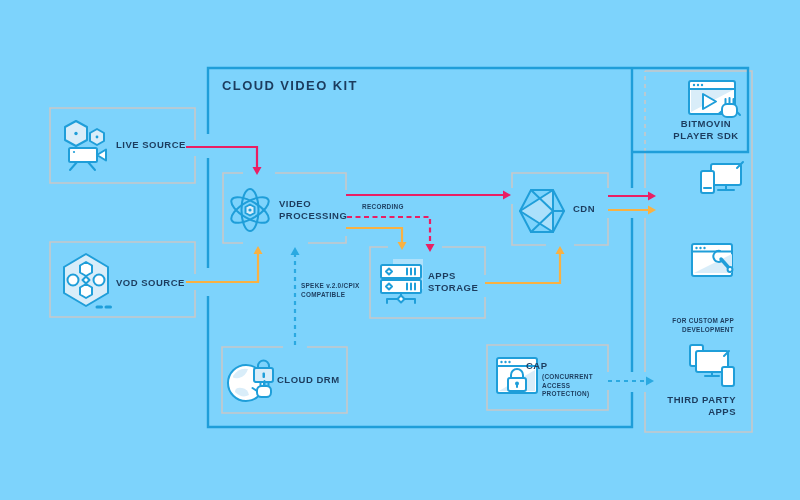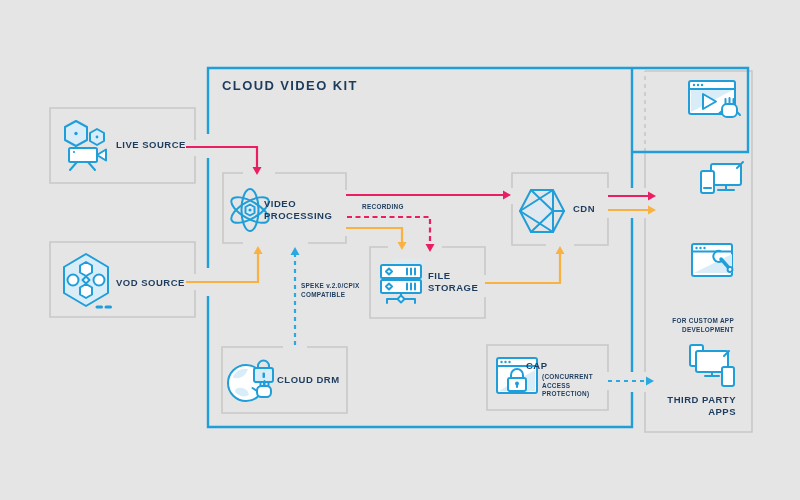--- a/index.html
+++ b/index.html
@@ -1,17 +1,17 @@
 <!DOCTYPE html>
 <html style="--blue: #1f9ed9; --blue-arrow: #2aa9e1; --pink: #ea1e63; --orange: #f9b142; --navy: #1c3c5e; --gray-border: #c8c8c8; --light-blue: #d9edf9;"><head>
 <meta charset="utf-8">
 <style>
   html,body{margin:0;padding:0;background:#fff;}
   .canvas{
-    position:relative;width:800px;height:500px;background:#e5e5e5;overflow:hidden;
+    position:relative;width:800px;height:500px;background:#7dd3fc;overflow:hidden;
     font-family:"Liberation Sans",sans-serif;
   }
   .canvas *{box-sizing:border-box;}
   svg{display:block;}
   .wires{position:absolute;left:0;top:0;pointer-events:none;}
   .icon{position:absolute;pointer-events:none;}
   .lbl{
     position:absolute;font-weight:bold;color:var(--navy,#1c3c5e);
     letter-spacing:.5px;line-height:12px;font-size:9.5px;white-space:pre-line;
   }
@@ -190,31 +190,32 @@
     <path class="ist" d="M26,29 v4 M19,33 h14 M38,13 l5,-5"></path>
     <rect class="ist-w" x="36" y="24" width="12" height="19" rx="2"></rect>
   </svg>
 
   <div class="lbl title" style="left:222px;top:78px">CLOUD VIDEO KIT</div>
 
   <div class="lbl" style="left:116px;top:139px;width:80px">LIVE SOURCE</div>
 
   <div class="lbl" style="left:116px;top:277px;width:80px">VOD SOURCE</div>
 
-  <div class="lbl" style="left:264px;top:198px;width:72px">VIDEO PROCESSING</div>
-
-  <div class="lbl" style="left:428px;top:270px;width:60px">FILE STORAGE</div>
+  <div class="lbl" style="left:279px;top:198px;width:72px">VIDEO PROCESSING</div>
+
+  <div class="lbl" style="left:428px;top:270px;width:60px">APPS STORAGE</div>
 
   <div class="lbl" style="left:573px;top:203px;width:40px">CDN</div>
 
   <div class="lbl" style="left:277px;top:374px;width:80px">CLOUD DRM</div>
 
   <div class="lbl" style="left:526px;top:360px;width:60px">CAP</div>
   <div class="lbl small" style="left:542px;top:373px;width:64px">(CONCURRENT ACCESS PROTECTION)</div>
 
+  <div class="lbl center" style="left:664px;top:118px;width:84px">BITMOVIN PLAYER SDK</div>
 
 
   <div class="lbl small right" style="left:650px;top:316px;width:84px;line-height:9px">FOR CUSTOM APP DEVELOPMENT</div>
 
   <div class="lbl right" style="left:650px;top:394px;width:86px">THIRD PARTY APPS</div>
 
   <div class="lbl small" style="left:362px;top:203px">RECORDING</div>
 
   <div class="lbl small" style="left:301px;top:282px;width:78px">SPEKE v.2.0/CPIX COMPATIBLE</div>
 

